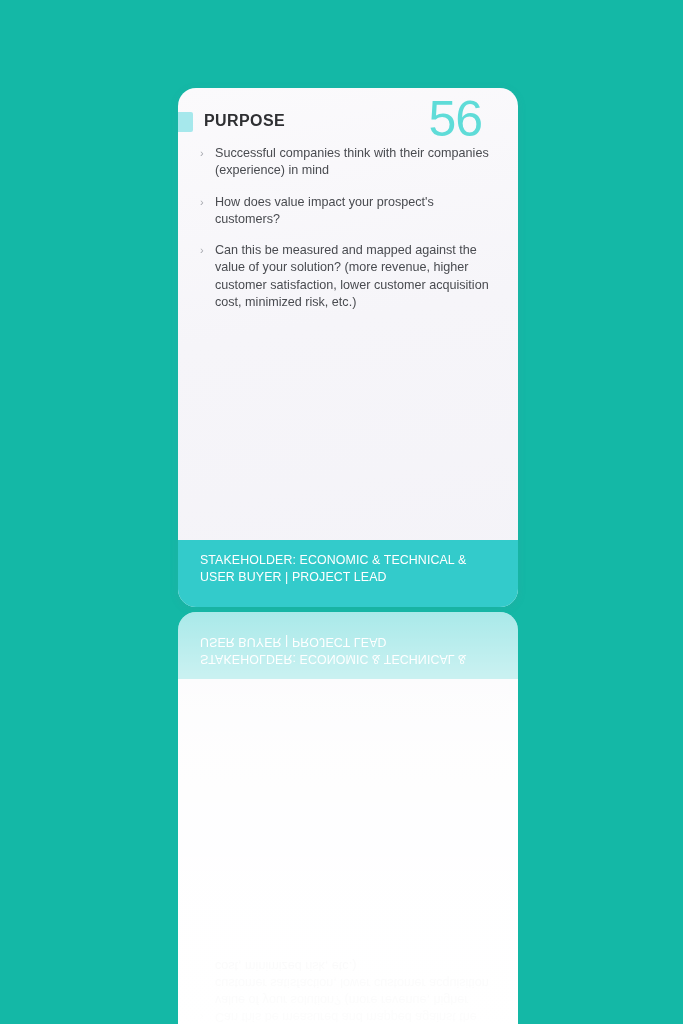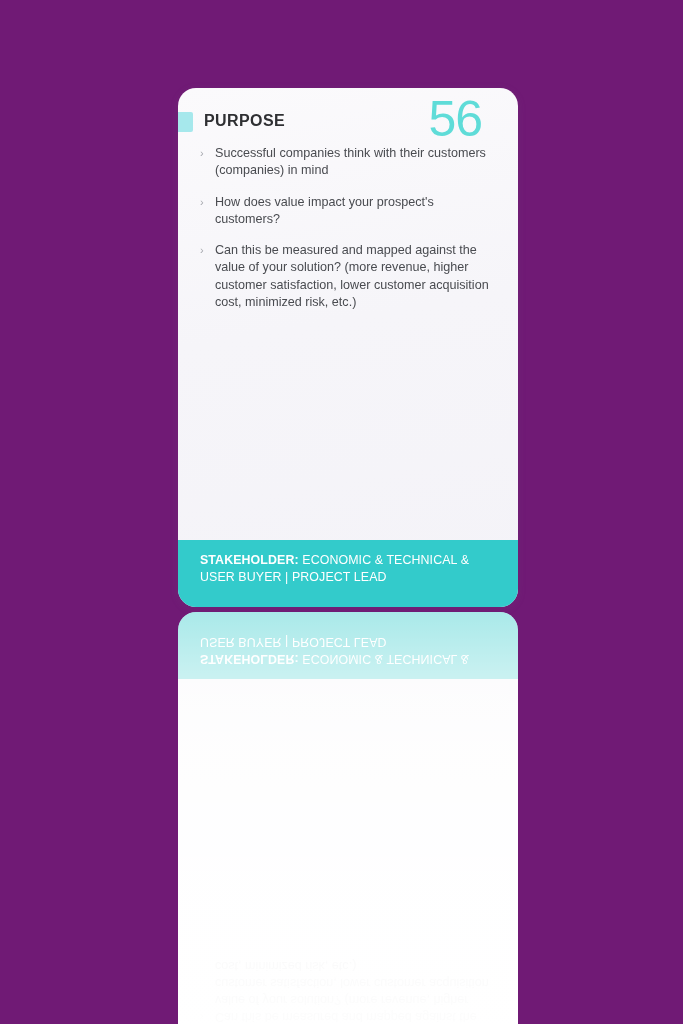--- a/index.html
+++ b/index.html
@@ -9,21 +9,21 @@
     height: 1024px;
     background: #ffffff;
     font-family: "Liberation Sans", sans-serif;
     overflow: hidden;
   }
 
   #stage {
     position: relative;
     width: 683px;
     height: 1024px;
-    background: #701a75;
+    background: #14b8a6;
   }
 
   
   .card {
     position: absolute;
     left: 178px;
     top: 88px;
     width: 340px;
     height: 519px;
     border-radius: 18px;
@@ -106,21 +106,21 @@
     background: #33cbcb;
     padding: 12px 22px 0 22px;
   }
 
   .footer-text {
     font-size: 12.4px;
     line-height: 1.34;
     letter-spacing: 0.1px;
     color: #ffffff;
   }
-  .footer-text .lead { font-weight: bold; }
+  .footer-text .lead { font-weight: normal; }
 
   
   .reflection {
     position: absolute;
     left: 178px;
     top: 612px;
     width: 340px;
     height: 412px;
     overflow: hidden;
     border-radius: 18px 18px 0 0;
@@ -168,21 +168,21 @@
 
       <div class="accent-bar"></div>
 
       <div class="heading">PURPOSE</div>
 
       <div class="big-number">56</div>
 
       <div class="bullets">
         <div class="bullet">
           <span class="chev">›</span>
-          <span>Successful companies think with their customers (companies) in mind</span>
+          <span>Successful companies think with their companies (experience) in mind</span>
         </div>
         <div class="bullet">
           <span class="chev">›</span>
           <span>How does value impact your prospect's customers?</span>
         </div>
         <div class="bullet">
           <span class="chev">›</span>
           <span>Can this be measured and mapped against the value of your solution? (more revenue, higher customer satisfaction, lower customer acquisition cost, minimized risk, etc.)</span>
         </div>
       </div>

